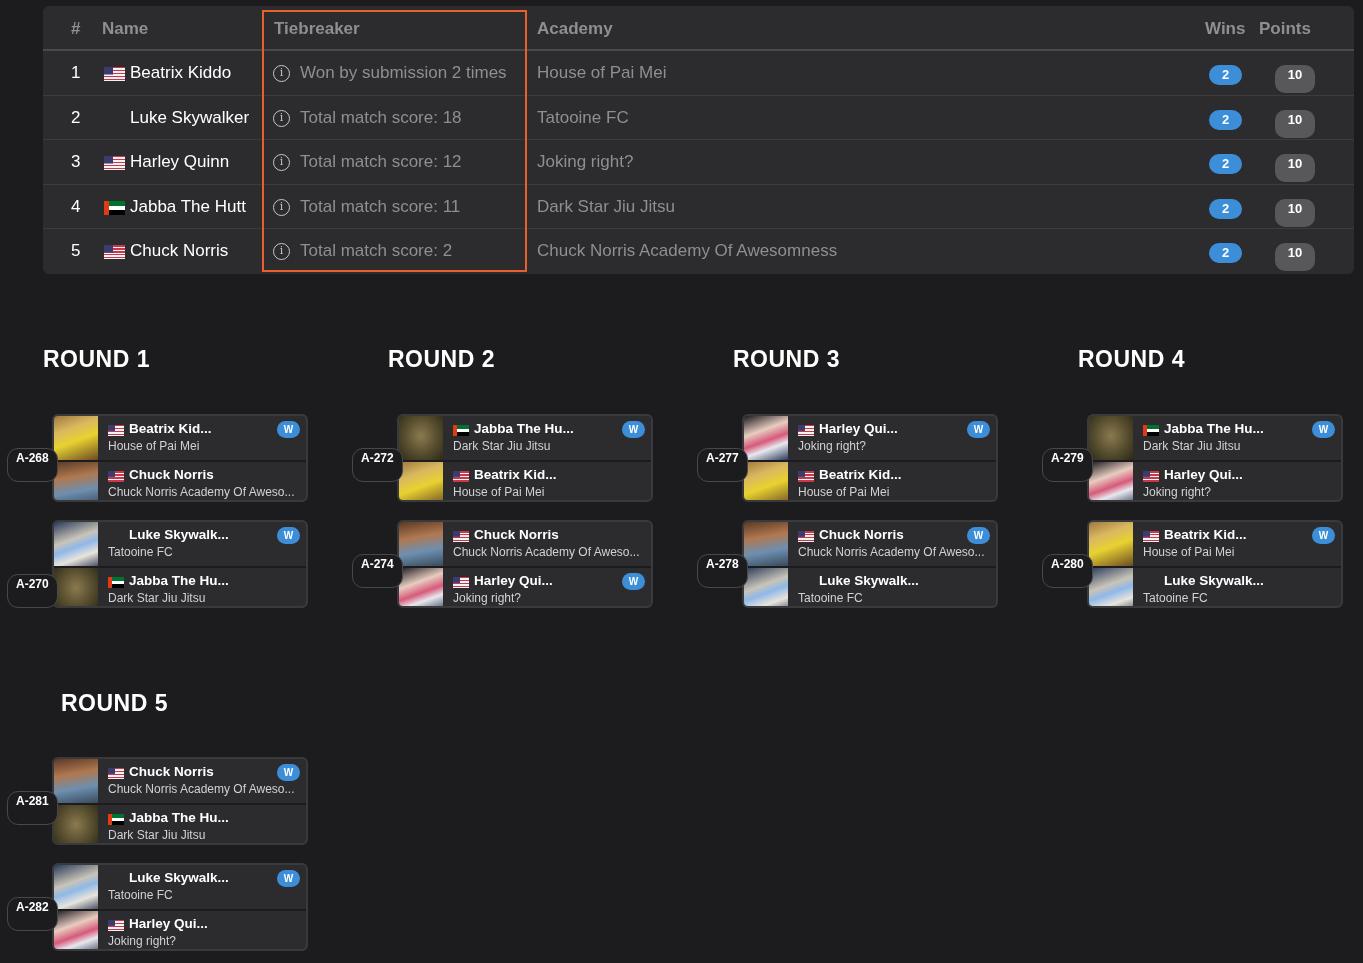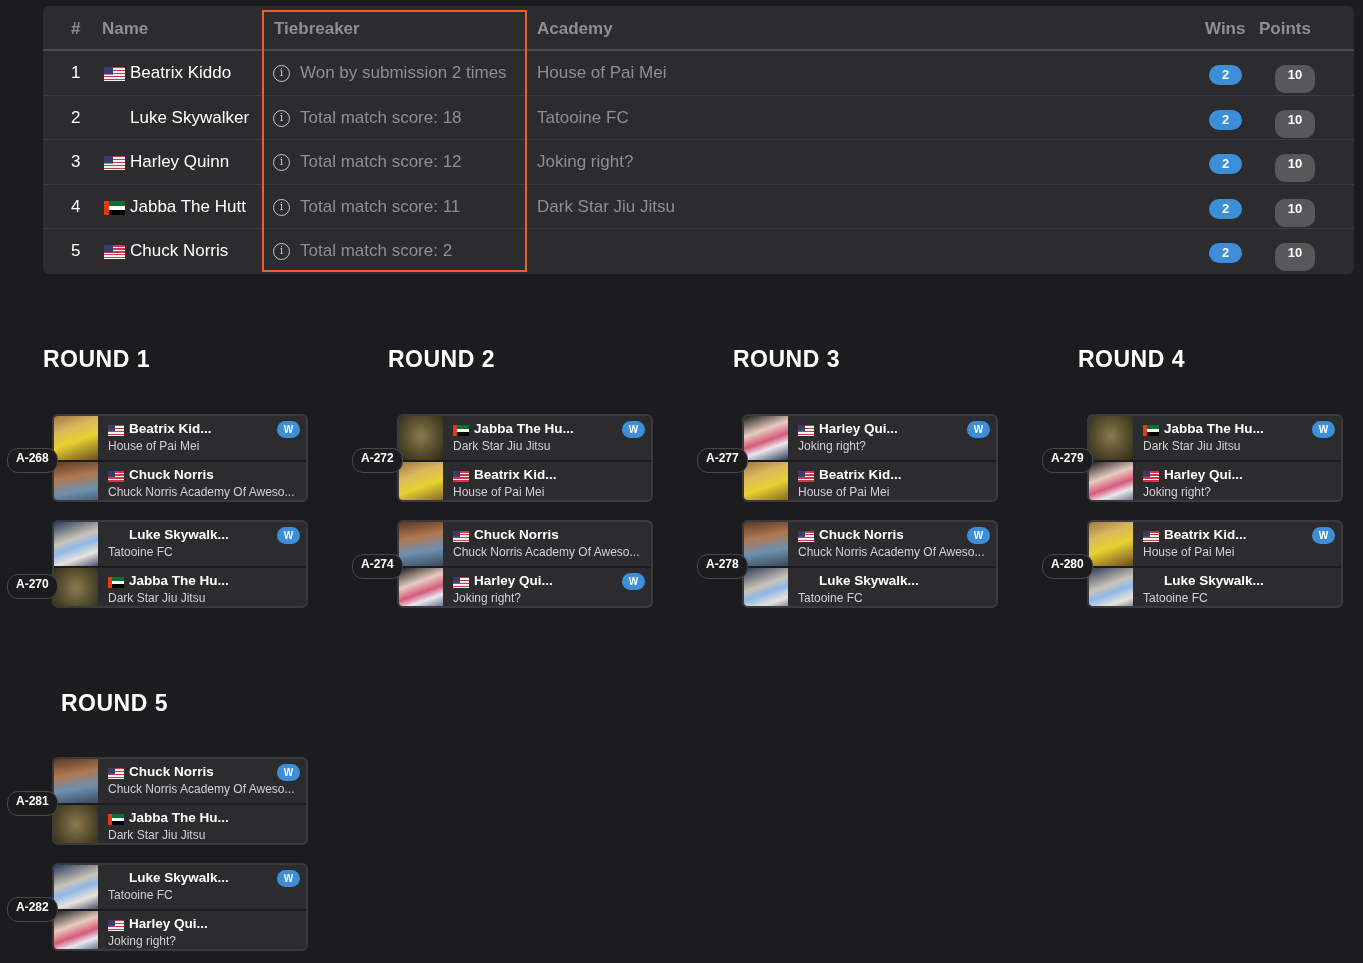--- a/index.html
+++ b/index.html
@@ -26,21 +26,21 @@
 
   .match { position: absolute; width: 257px; height: 91px; }
   .match-card { position: absolute; left: 9px; top: 0; width: 256px; height: 88px; background: #2c2c2e; border: 2px solid #3a3a3c; border-radius: 6px; overflow: hidden; }
   .slot { position: relative; height: 44px; }
   .slot + .slot { border-top: 2px solid #1c1c1e; }
   .avatar { position: absolute; left: 0; top: 0; width: 44px; height: 44px; }
   .slot-flag { position: absolute; left: 54px; top: 9px; width: 16px; height: 11px; }
   .slot-name { position: absolute; left: 75px; top: 5px; font-size: 13.5px; font-weight: bold; color: #fff; white-space: nowrap; }
   .slot-acad { position: absolute; left: 54px; top: 23px; font-size: 12px; color: #d1d1d6; white-space: nowrap; }
   .w-badge { position: absolute; right: 6px; top: 5px; width: 23px; height: 17px; border-radius: 9px; background: #3d8ed8; color: #fff; font-size: 10px; font-weight: bold; text-align: center; line-height: 17px; }
-  .match-id { position: absolute; left: 0; top: 34px; height: 25px; padding: 0 8px; background: #1c1c1e; border: 1.5px solid #48484a; border-radius: 11px; font-size: 12px; font-weight: bold; color: #fff; line-height: 19px; z-index: 2; }
+  .match-id { position: absolute; left: 0; top: 34px; height: 34px; padding: 0 8px; background: #1c1c1e; border: 1.5px solid #48484a; border-radius: 11px; font-size: 12px; font-weight: bold; color: #fff; line-height: 19px; z-index: 2; }
 
   .flag-us { background:
       linear-gradient(#3c3b6e,#3c3b6e) 0 0/45% 54% no-repeat,
       repeating-linear-gradient(#c8374a 0 1.5px, #f2f2f2 1.5px 3px); }
   .flag-nz { background:
       radial-gradient(circle at 75% 40%, #cc142b 1.2px, transparent 1.6px),
       radial-gradient(circle at 85% 65%, #cc142b 1.2px, transparent 1.6px),
       linear-gradient(90deg, transparent 0 45%, #012169 45%) 0 0/100% 100%,
       linear-gradient(#012169 0 0) 0 0/100% 100%;
       position: relative; }
@@ -112,20 +112,21 @@
     <span class="c-acad">Dark Star Jiu Jitsu</span>
     <span class="c-wins">2</span>
     <span class="c-pts">10</span>
   </div>
       <div class="st-row">
     <span class="c-num">5</span>
     <span class="c-flag flag-us"></span>
     <span class="c-name">Chuck Norris</span>
     <span class="c-info">i</span>
     <span class="c-tb">Total match score: 2</span>
+    <span class="c-acad">Chuck Norris Academy Of Awesomness</span>
     <span class="c-wins">2</span>
     <span class="c-pts">10</span>
   </div>
     </div>
 </div>
 <div class="tb-highlight"></div>
 
 <div id="rounds">
     <div class="round-title" style="left: 43px; top: 346px;">ROUND 1</div>
     <div class="match" style="left: 43px; top: 414px;">

